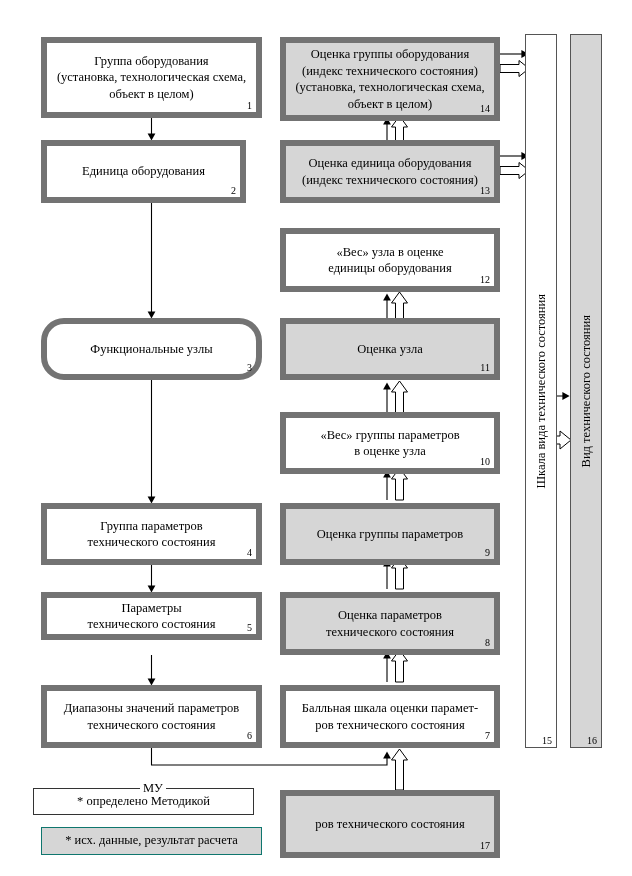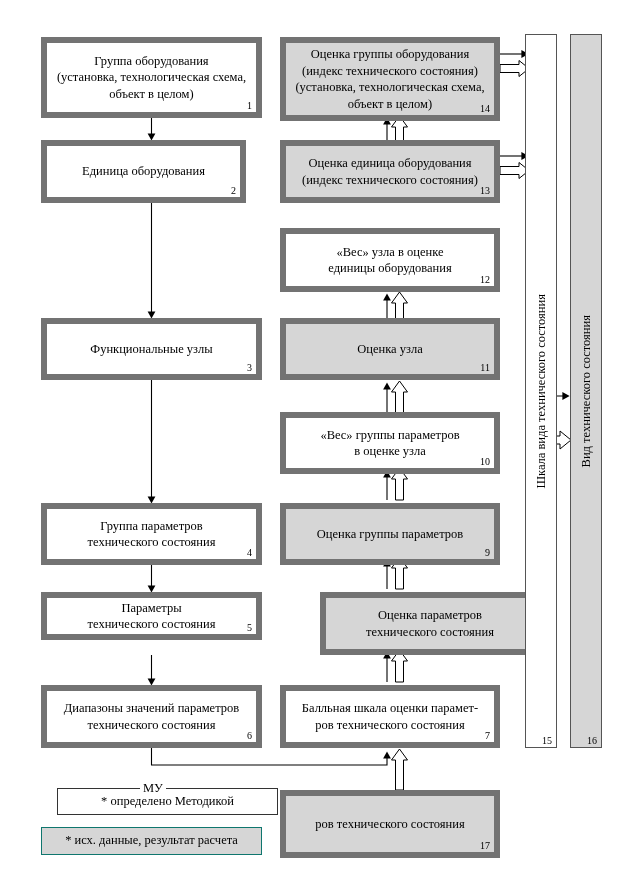--- a/index.html
+++ b/index.html
@@ -157,21 +157,21 @@
     <span class="ln">(установка, технологическая схема,</span>
     <span class="ln">объект в целом)</span>
     <span class="num">1</span>
   </div>
 
   <div class="box" style="left:41px;top:140px;width:205px;height:63px;">
     <span class="ln">Единица оборудования</span>
     <span class="num">2</span>
   </div>
 
-  <div class="box" style="left:41px;top:318px;width:221px;height:62px;">
+  <div class="box" style="left:41px;top:318px;width:221px;height:62px;border-radius:23px;">
     <span class="ln">Функциональные узлы</span>
     <span class="num">3</span>
   </div>
 
   <div class="box" style="left:41px;top:503px;width:221px;height:62px;">
     <span class="ln">Группа параметров</span>
     <span class="ln">технического состояния</span>
     <span class="num">4</span>
   </div>
 
@@ -216,21 +216,21 @@
     <span class="ln">«Вес» группы параметров</span>
     <span class="ln">в оценке узла</span>
     <span class="num">10</span>
   </div>
 
   <div class="box gray" style="left:280px;top:503px;width:220px;height:62px;">
     <span class="ln">Оценка группы параметров</span>
     <span class="num">9</span>
   </div>
 
-  <div class="box gray" style="left:280px;top:592px;width:220px;height:63px;margin-left:40px;">
+  <div class="box gray" style="left:280px;top:592px;width:220px;height:63px;">
     <span class="ln">Оценка параметров</span>
     <span class="ln">технического состояния</span>
     <span class="num">8</span>
   </div>
 
   <div class="box" style="left:280px;top:685px;width:220px;height:63px;">
     <span class="ln">Балльная шкала оценки парамет-</span>
     <span class="ln">ров технического состояния</span>
     <span class="num">7</span>
   </div>
@@ -243,21 +243,21 @@
   <div class="vbox" style="left:525px;top:34px;width:32px;height:714px;">
     <span class="vlabel">Шкала вида технического состояния</span>
     <span class="num">15</span>
   </div>
 
   <div class="vbox gray" style="left:570px;top:34px;width:32px;height:714px;">
     <span class="vlabel">Вид технического состояния</span>
     <span class="num">16</span>
   </div>
 
-  <div class="legend-top" style="left:57px;top:788px;width:221px;height:27px;">
+  <div class="legend-top" style="left:33px;top:788px;width:221px;height:27px;">
     <span>* определено Методикой</span>
   </div>
   <div class="legend-cap" style="left:140px;top:782px;">
     <span>МУ</span>
   </div>
 
   <div class="legend-bot" style="left:41px;top:827px;width:221px;height:28px;">
     <span>* исх. данные, результат расчета</span>
   </div>
 

